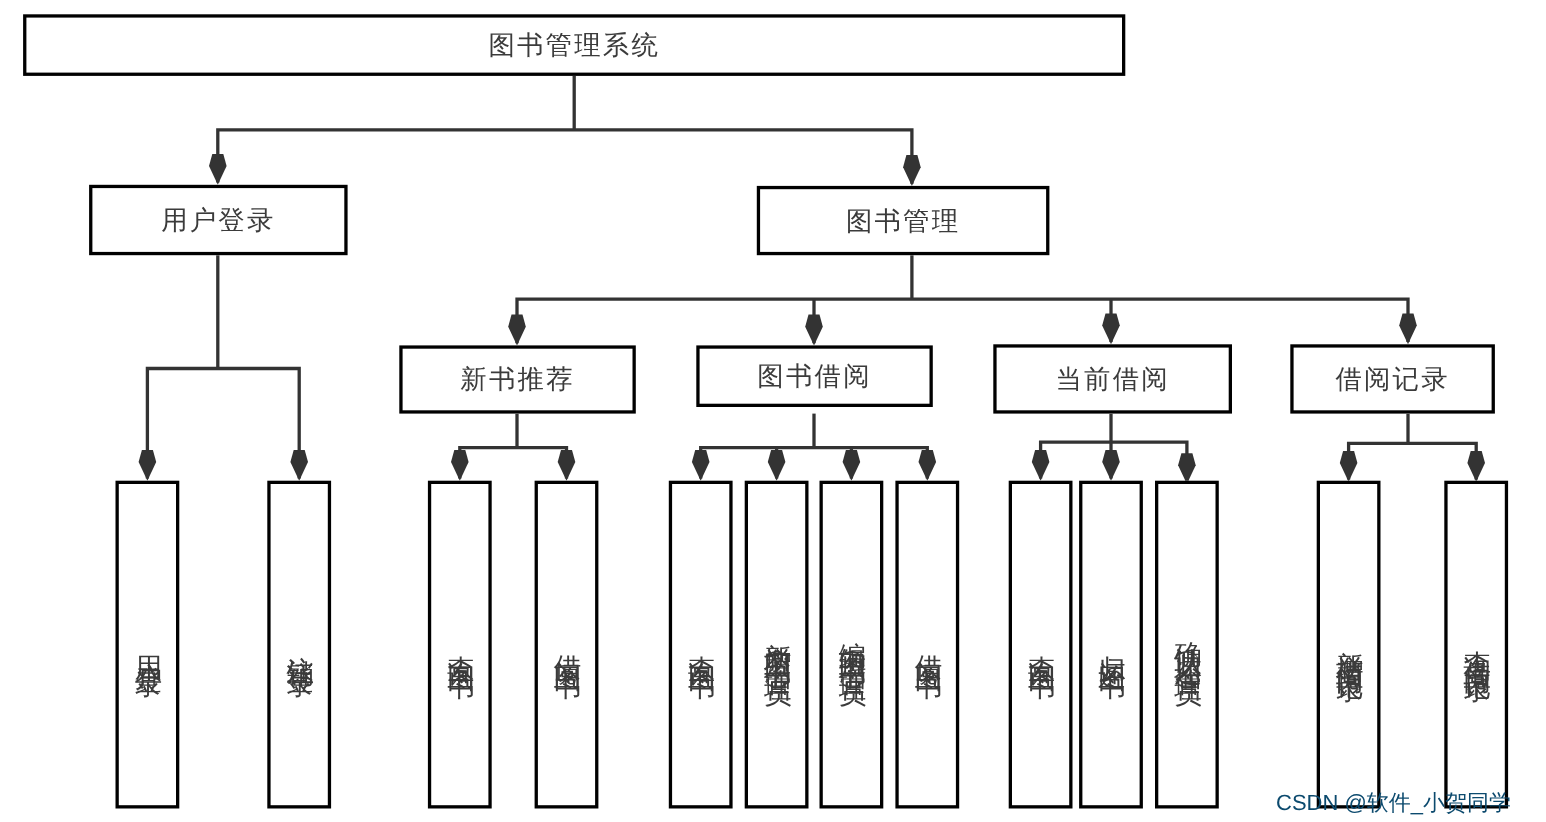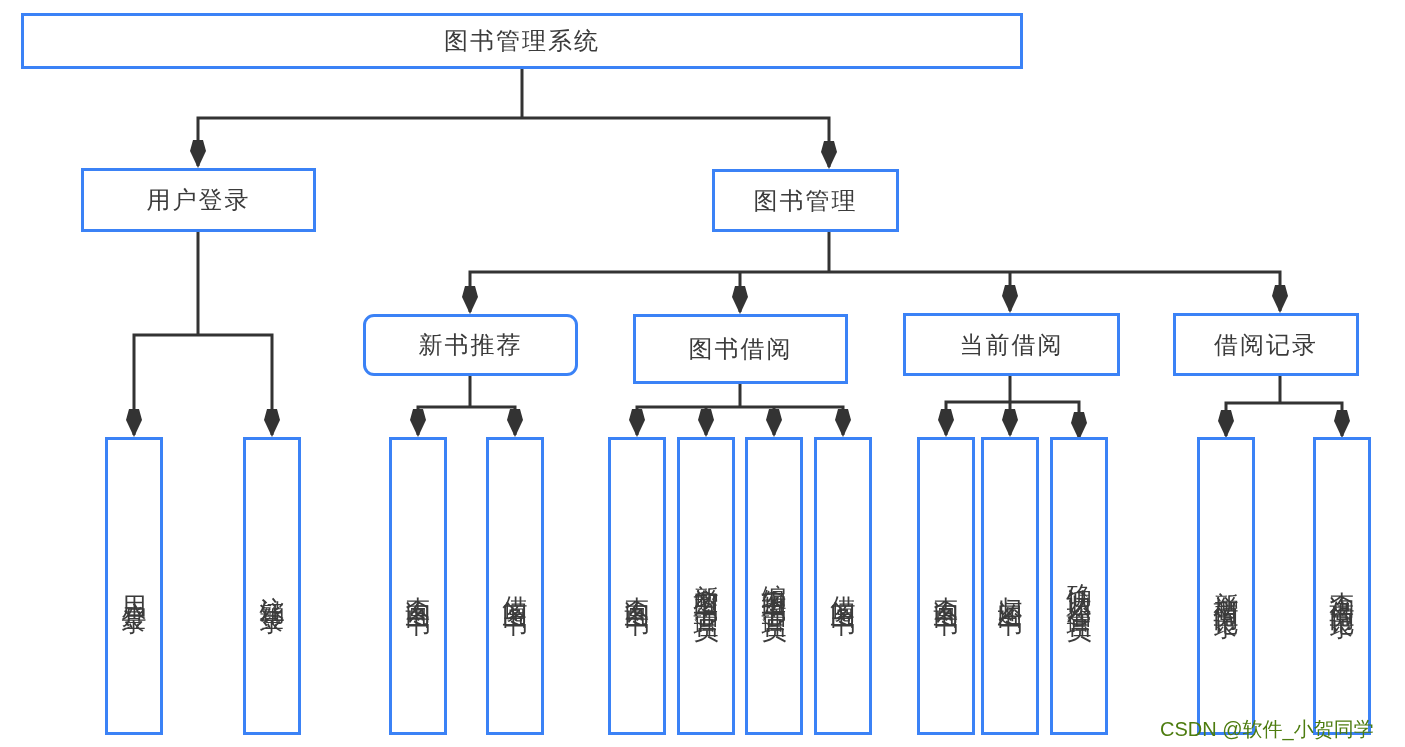--- a/index.html
+++ b/index.html
@@ -19,21 +19,21 @@
   }
   #connectors {
     position: absolute;
     left: 0;
     top: 0;
     z-index: 1;
   }
   .node {
     position: absolute;
     box-sizing: border-box;
-    border: 3px solid #3b82f6;
+    border: 3px solid #000000;
     background: #ffffff;
     color: #3b3b3b;
     display: flex;
     align-items: center;
     justify-content: center;
     z-index: 2;
   }
   .hbox {
     font-size: 24px;
     letter-spacing: 2px;
@@ -48,24 +48,24 @@
   .vbox .vtext {
     writing-mode: vertical-rl;
     text-orientation: mixed;
     letter-spacing: 5px;
     line-height: 1;
   }
   
   #n-root   { left: 21px;   top: 13px;  width: 1002px; height: 56px; }
   
   #n-login  { left: 81px;   top: 168px; width: 235px;  height: 64px; }
-  #n-mgmt   { left: 712px;  top: 169px; width: 187px;  height: 63px; }
-  
-  #n-rec    { left: 363px;  top: 314px; width: 215px;  height: 62px; border-radius: 11px; }
-  #n-bor    { left: 633px;  top: 314px; width: 215px;  height: 70px; }
+  #n-mgmt   { left: 688px;  top: 169px; width: 266px;  height: 63px; }
+  
+  #n-rec    { left: 363px;  top: 314px; width: 215px;  height: 62px; }
+  #n-bor    { left: 633px;  top: 314px; width: 215px;  height: 56px; }
   #n-cur    { left: 903px;  top: 313px; width: 217px;  height: 63px; }
   #n-his    { left: 1173px; top: 313px; width: 186px;  height: 63px; }
   
   #l-a1 { left: 105px; }
   #l-a2 { left: 243px; }
   #l-b1 { left: 389px; }
   #l-b2 { left: 486px; }
   #l-c1 { left: 608px; }
   #l-c2 { left: 677px; }
   #l-c3 { left: 745px; }
@@ -74,21 +74,21 @@
   #l-d2 { left: 981px; }
   #l-d3 { left: 1050px; }
   #l-e1 { left: 1197px; }
   #l-e2 { left: 1313px; }
   #watermark {
     position: absolute;
     left: 1160px;
     top: 716px;
     width: 240px;
     font-size: 20px;
-    color: #4d7c0f;
+    color: #0c4a6e;
     white-space: nowrap;
     z-index: 10;
   }
 </style>
 </head>
 <body>
 
 <div id="stage">
 
   <svg id="connectors" width="1405" height="747" viewBox="0 0 1405 747" aria-hidden="true">

